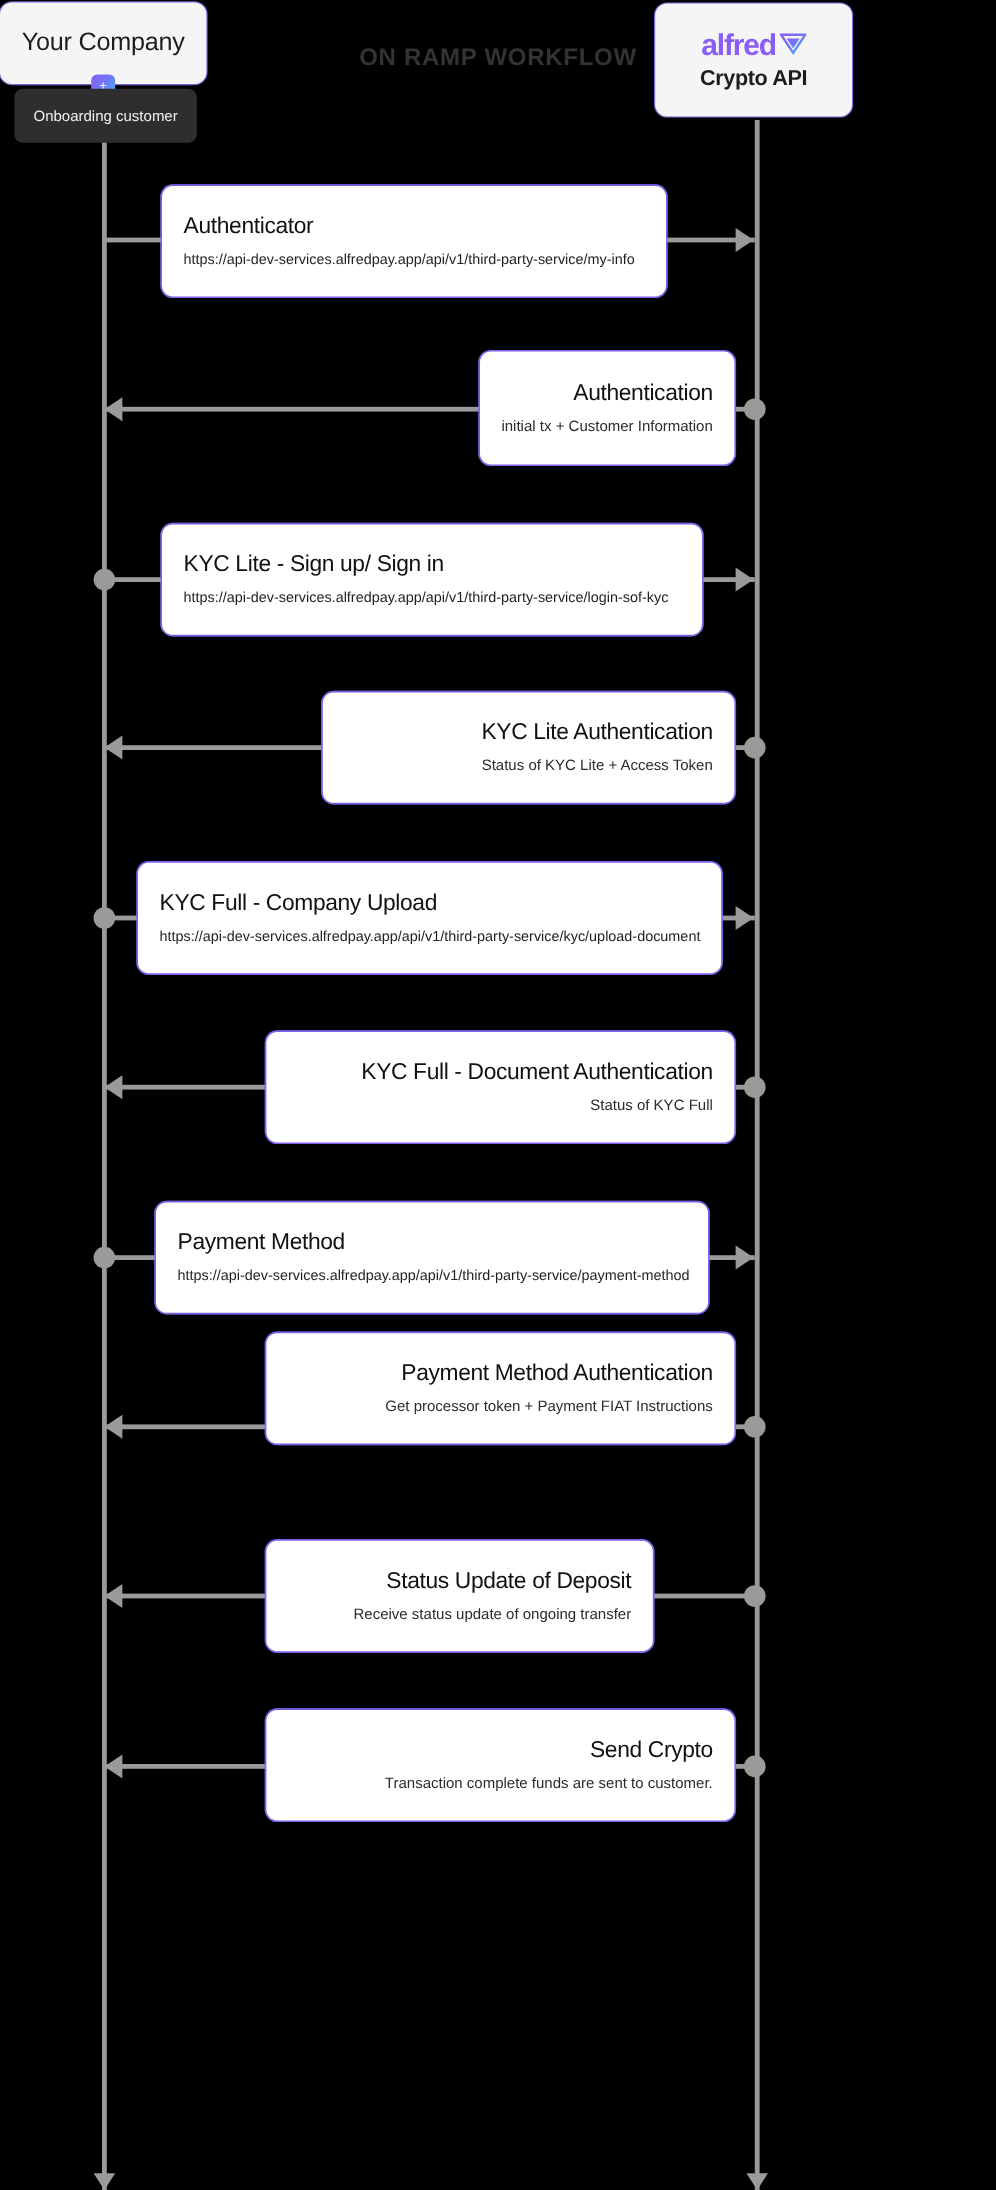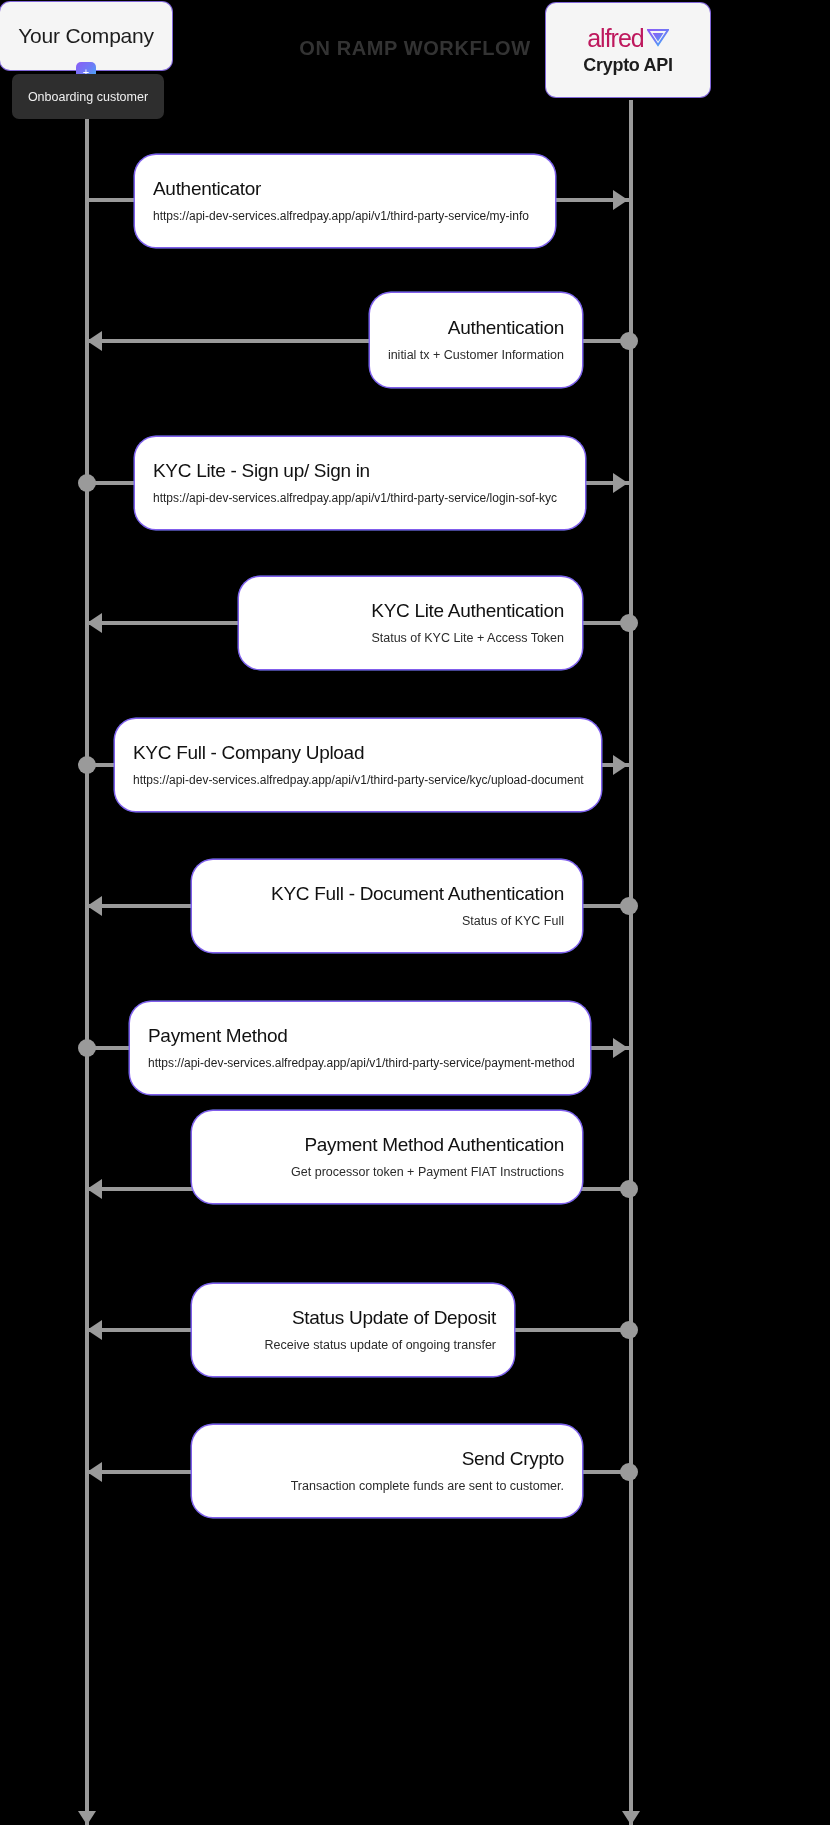--- a/index.html
+++ b/index.html
@@ -62,22 +62,22 @@
   .actor-alfred {
     left: 546px; top: 3px;
     width: 164px; height: 94px;
     gap: 2px;
   }
   .brand-row {
     display: flex; align-items: center; gap: 3px;
   }
   .brand-word {
     font-size: 25px;
-    font-weight: 400;
-    color: #be185d;
+    font-weight: 700;
+    color: #8b5cf6;
     letter-spacing: -1px;
   }
   .brand-mark { display: block; }
   .brand-sub {
     font-size: 18px;
     font-weight: 700;
     color: #1d1d1d;
     letter-spacing: -0.3px;
   }
 
@@ -141,31 +141,31 @@
     position: absolute;
     width: 18px; height: 18px;
     border-radius: 50%;
     background: #9a9a9a;
   }
 
   
   .card {
     position: absolute;
     background: #ffffff;
-    border-radius: 21px;
+    border-radius: 9px;
     padding: 0 18px;
     display: flex;
     flex-direction: column;
     justify-content: center;
     box-shadow: 0 0 0 1.4px rgba(139,92,246,0.9),
                 0 0 0 1.4px rgba(56,189,248,0.55);
     overflow: hidden;
   }
   .card.align-left  { align-items: flex-start; text-align: left; }
-  .card.align-right { align-items: flex-end;  text-align: left; }
+  .card.align-right { align-items: flex-end;  text-align: left; margin-left: 30px; }
 
   .card-title {
     font-size: 19px;
     color: #111111;
     letter-spacing: -0.3px;
     line-height: 1.15;
     white-space: nowrap;
   }
   .card-sub {
     margin-top: 9px;

